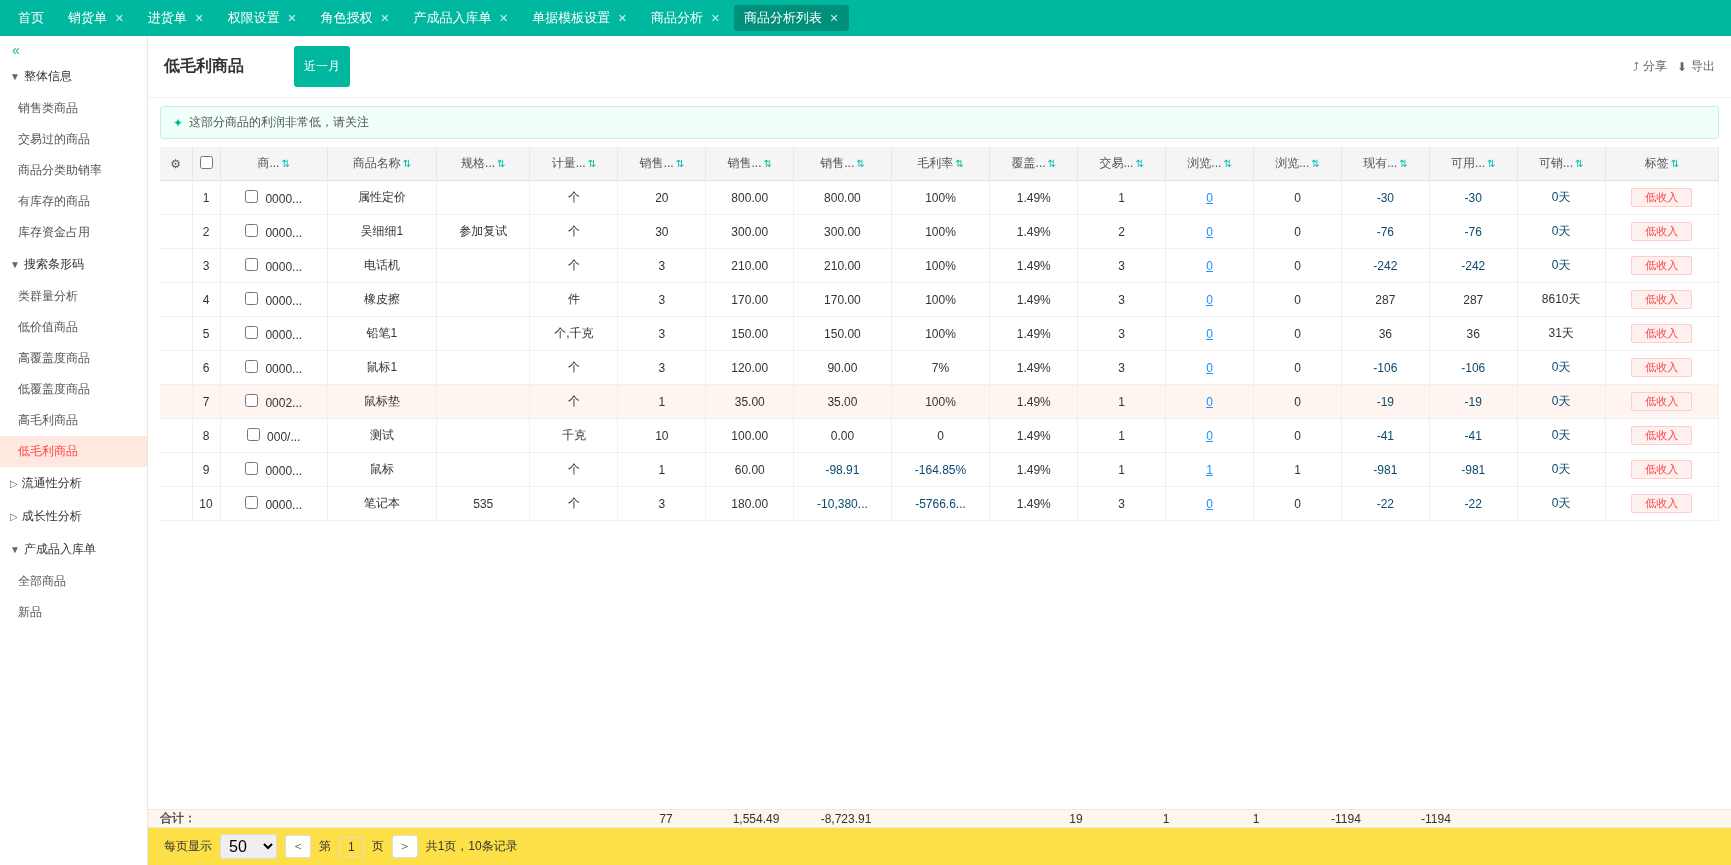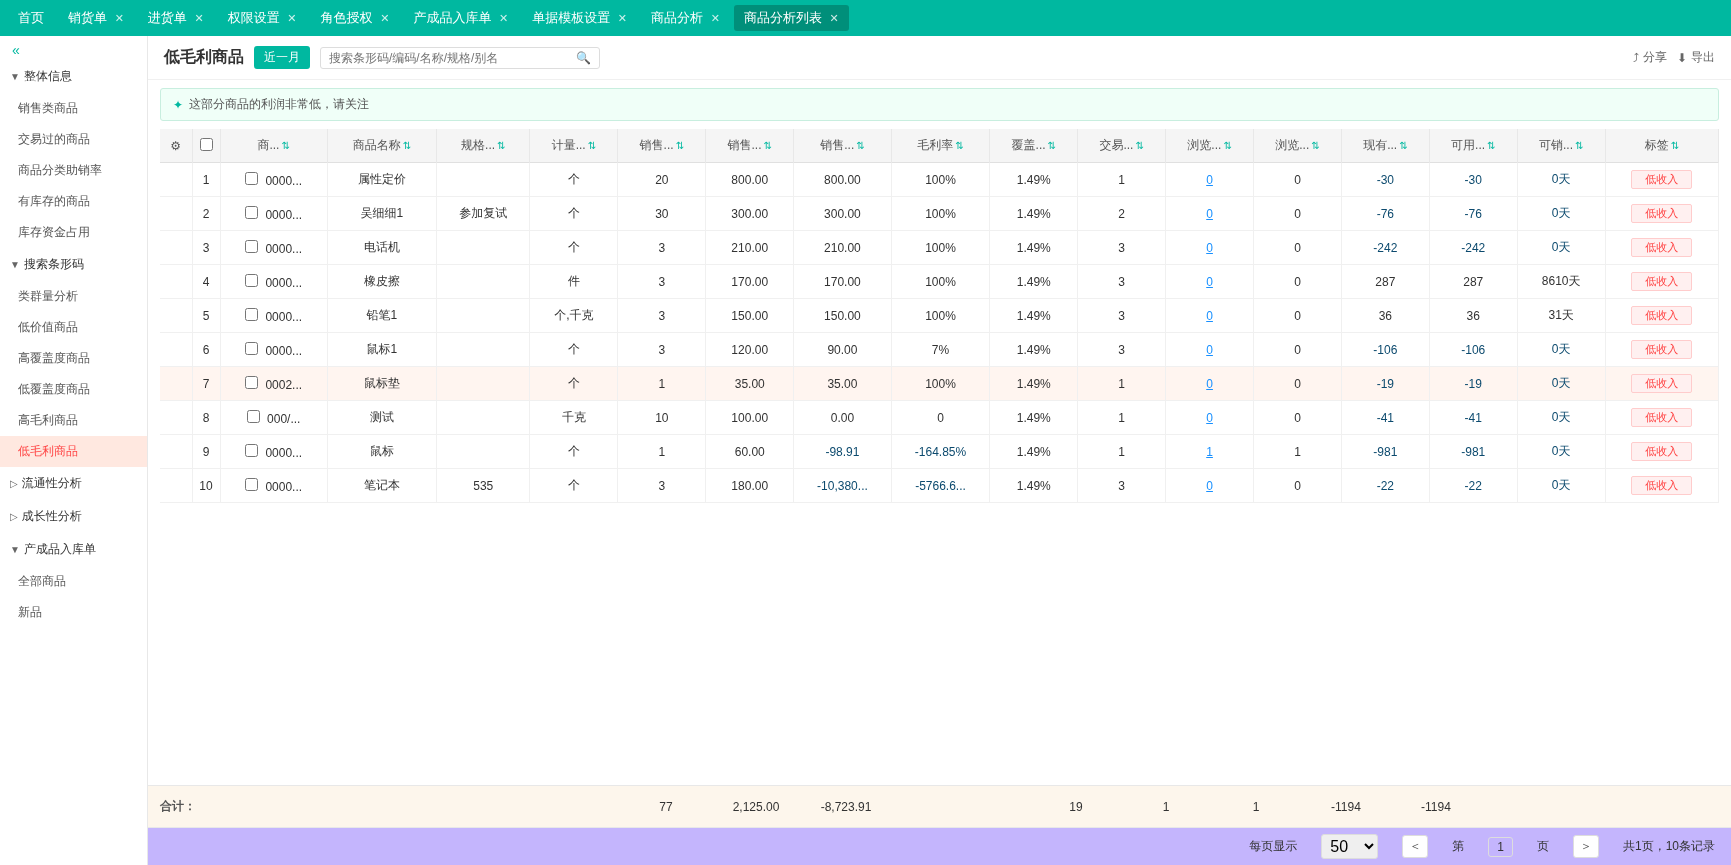--- a/index.html
+++ b/index.html
@@ -72,23 +72,24 @@
       gap: 10px;
       border-bottom: 1px solid #f0f0f0;
       flex-shrink: 0;
     }
     .page-title { font-size: 16px; font-weight: bold; color: #333; }
     .date-filter-btn {
       background: #00b8a0;
       color: #fff;
       border: none;
       border-radius: 3px;
-      padding: 3px 10px;
+      padding: 12px 10px;
       cursor: pointer;
       font-size: 12px;
+      margin-left: 40px;
     }
     .search-box {
       display: flex;
       align-items: center;
       border: 1px solid #ddd;
       border-radius: 3px;
       padding: 3px 8px;
       gap: 6px;
       flex: 1;
       max-width: 280px;
@@ -173,39 +174,38 @@
       padding: 1px 13px;
       border-radius: 2px;
       font-size: 11px;
     }
     .tag-low-income { background: #fff0f0; color: #f44; border: 1px solid #ffcccc; }
 
     
     .table-footer {
       background: #fdf6ec;
       border-top: 1px solid #e8e8e8;
-      padding: 12px 12px;
+      padding: 0 12px;
       display: flex;
       align-items: center;
       gap: 10px;
       flex-shrink: 0;
       font-size: 12px;
     }
     .footer-label { color: #555; font-weight: bold; }
     .footer-cell { min-width: 80px; text-align: center; }
 
     
     .pagination-bar {
-      background: #c4b5fd;
+      background: #fde047;
       border-top: 1px solid #e8e8e8;
       padding: 6px 16px;
       display: flex;
       align-items: center;
-      justify-content: flex-end;
-      gap: 24px;
+      gap: 8px;
       font-size: 12px;
       flex-shrink: 0;
     }
     .pagination-bar select {
       border: 1px solid #ddd;
       border-radius: 3px;
       padding: 2px 4px;
       font-size: 16px;
     }
     .page-nav-btn {
@@ -289,24 +289,20 @@
     </div>
     <div class="sidebar-item">全部商品</div>
     <div class="sidebar-item">新品</div>
   </div>
 
   <div class="content-area">
 
     <div class="page-header">
       <h2 class="page-title">低毛利商品</h2>
       <button class="date-filter-btn">近一月</button>
-      <div class="search-box">
-        <input type="text" placeholder="搜索条形码/编码/名称/规格/别名" style="">
-        <span class="search-icon">🔍</span>
-      </div>
       <div class="header-actions">
         <button class="action-btn">
           <span>⤴</span>
           <span>分享</span>
         </button>
         <button class="action-btn">
           <span>⬇</span>
           <span>导出</span>
         </button>
       </div>
@@ -578,21 +574,21 @@
 
     <div class="table-footer">
       <span class="footer-label">合计：</span>
       <span class="footer-cell" style="min-width:32px;"></span>
       <span class="footer-cell" style="min-width:28px;"></span>
       <span class="footer-cell" style="min-width:60px;"></span>
       <span class="footer-cell" style="min-width:120px;"></span>
       <span class="footer-cell" style="min-width:60px;"></span>
       <span class="footer-cell" style="min-width:60px;"></span>
       <span class="footer-cell">77</span>
-      <span class="footer-cell">2,125.00</span>
+      <span class="footer-cell">1,554.49</span>
       <span class="footer-cell">-8,723.91</span>
       <span class="footer-cell" style="min-width:60px;"></span>
       <span class="footer-cell" style="min-width:60px;"></span>
       <span class="footer-cell">19</span>
       <span class="footer-cell">1</span>
       <span class="footer-cell">1</span>
       <span class="footer-cell">-1194</span>
       <span class="footer-cell">-1194</span>
     </div>
 

